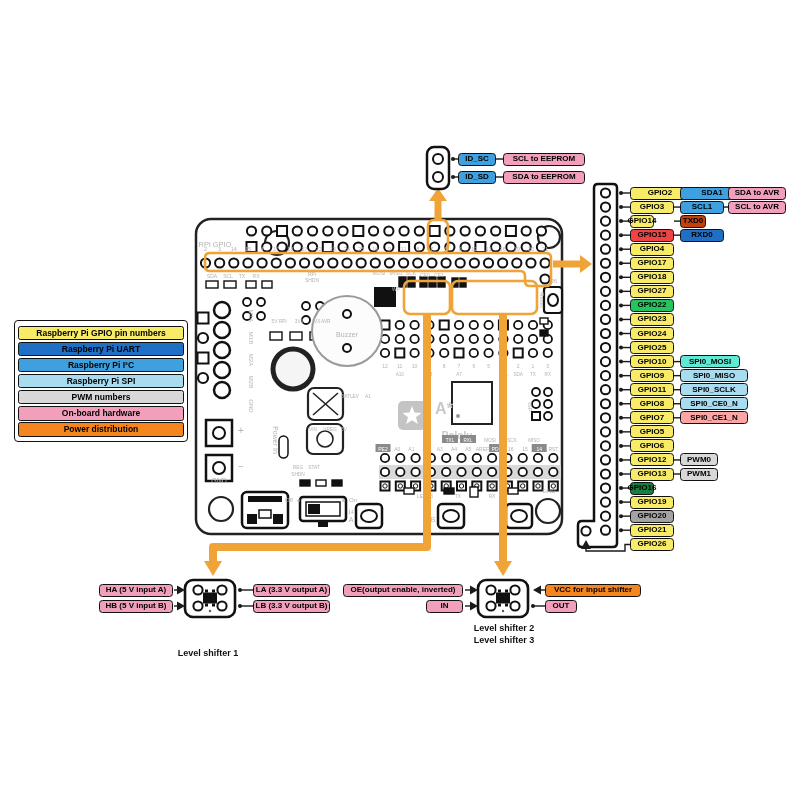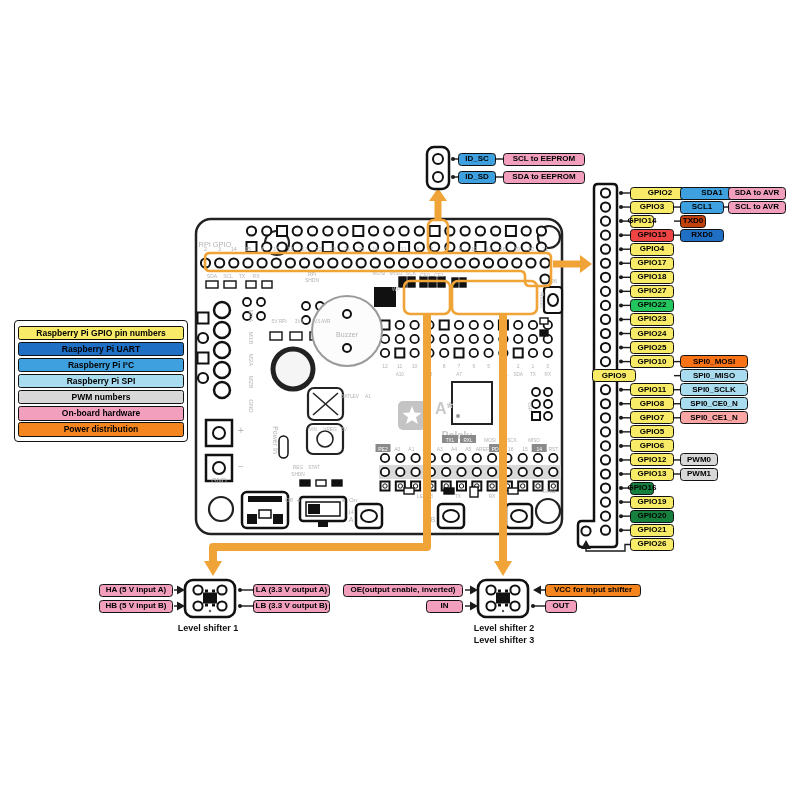--- a/index.html
+++ b/index.html
@@ -600,50 +600,50 @@
       <div class="tag" style="left:680px;top:228.7px;width:44px;background:#1F6FC5">RXD0</div>
       <div class="tag" style="left:630px;top:242.7px;width:44px;background:#F7EB67">GPIO4</div>
       <div class="tag" style="left:630px;top:256.8px;width:44px;background:#F7EB67">GPIO17</div>
       <div class="tag" style="left:630px;top:270.8px;width:44px;background:#F7EB67">GPIO18</div>
       <div class="tag" style="left:630px;top:284.9px;width:44px;background:#F7EB67">GPIO27</div>
       <div class="tag" style="left:630px;top:298.9px;width:44px;background:#22c55e">GPIO22</div>
       <div class="tag" style="left:630px;top:312.9px;width:44px;background:#F7EB67">GPIO23</div>
       <div class="tag" style="left:630px;top:327.0px;width:44px;background:#F7EB67">GPIO24</div>
       <div class="tag" style="left:630px;top:341.1px;width:44px;background:#F7EB67">GPIO25</div>
       <div class="tag" style="left:630px;top:355.1px;width:44px;background:#F7EB67">GPIO10</div>
-      <div class="tag" style="left:680px;top:355.1px;width:68px;background:#f97316">SPI0_MOSI</div>
-      <div class="tag" style="left:592px;top:369.1px;width:44px;background:#F7EB67">GPIO9</div>
+      <div class="tag" style="left:680px;top:355.1px;width:60px;background:#5eead4">SPI0_MOSI</div>
+      <div class="tag" style="left:630px;top:369.1px;width:44px;background:#F7EB67">GPIO9</div>
       <div class="tag" style="left:680px;top:369.1px;width:68px;background:#AADCEF">SPI0_MISO</div>
       <div class="tag" style="left:630px;top:383.2px;width:44px;background:#F7EB67">GPIO11</div>
       <div class="tag" style="left:680px;top:383.2px;width:68px;background:#AADCEF">SPI0_SCLK</div>
       <div class="tag" style="left:630px;top:397.3px;width:44px;background:#F7EB67">GPIO8</div>
       <div class="tag" style="left:680px;top:397.3px;width:68px;background:#AADCEF">SPI0_CE0_N</div>
       <div class="tag" style="left:630px;top:411.3px;width:44px;background:#F7EB67">GPIO7</div>
       <div class="tag" style="left:680px;top:411.3px;width:68px;background:#fca5a5">SPI0_CE1_N</div>
       <div class="tag" style="left:630px;top:425.4px;width:44px;background:#F7EB67">GPIO5</div>
       <div class="tag" style="left:630px;top:439.4px;width:44px;background:#F7EB67">GPIO6</div>
       <div class="tag" style="left:630px;top:453.4px;width:44px;background:#F7EB67">GPIO12</div>
       <div class="tag" style="left:680px;top:453.4px;width:38px;background:#D8D8D8">PWM0</div>
       <div class="tag" style="left:630px;top:467.5px;width:44px;background:#F7EB67">GPIO13</div>
       <div class="tag" style="left:680px;top:467.5px;width:38px;background:#D8D8D8">PWM1</div>
       <div class="tag" style="left:630px;top:481.6px;width:24px;background:#15803d">GPIO16</div>
       <div class="tag" style="left:630px;top:495.6px;width:44px;background:#F7EB67">GPIO19</div>
-      <div class="tag" style="left:630px;top:509.7px;width:44px;background:#15803d">GPIO20</div>
+      <div class="tag" style="left:630px;top:509.7px;width:44px;background:#a3a3a3">GPIO20</div>
       <div class="tag" style="left:630px;top:523.7px;width:44px;background:#F7EB67">GPIO21</div>
       <div class="tag" style="left:630px;top:537.8px;width:44px;background:#F7EB67">GPIO26</div>
       <div class="tag" style="left:458px;top:152.5px;width:38px;background:#3FA0DF">ID_SC</div>
       <div class="tag" style="left:503px;top:152.5px;width:82px;background:#F19FBD">SCL to EEPROM</div>
       <div class="tag" style="left:458px;top:170.5px;width:38px;background:#3FA0DF">ID_SD</div>
       <div class="tag" style="left:503px;top:170.5px;width:82px;background:#F19FBD">SDA to EEPROM</div>
       <div class="tag" style="left:99px;top:583.5px;width:74px;background:#F19FBD">HA (5 V input A)</div>
       <div class="tag" style="left:99px;top:599.5px;width:74px;background:#F19FBD">HB (5 V input B)</div>
       <div class="tag" style="left:253px;top:583.5px;width:77px;background:#F19FBD">LA (3.3 V output A)</div>
       <div class="tag" style="left:253px;top:599.5px;width:77px;background:#F19FBD">LB (3.3 V output B)</div>
       <div class="tag" style="left:343px;top:583.5px;width:120px;background:#F19FBD"><span class="ov">OE</span> (output enable, inverted)</div>
       <div class="tag" style="left:426px;top:599.5px;width:37px;background:#F19FBD">IN</div>
       <div class="tag" style="left:545px;top:583.5px;width:96px;background:#F5851F">VCC for input shifter</div>
       <div class="tag" style="left:545px;top:599.5px;width:32px;background:#F19FBD">OUT</div>
     </div>
 
-  <div class="cap" style="left:147px;top:623px;width:122px">Level shifter 1</div>
+  <div class="cap" style="left:147px;top:648px;width:122px">Level shifter 1</div>
   <div class="cap" style="left:443px;top:623px;width:122px">Level shifter 2</div>
   <div class="cap" style="left:443px;top:635px;width:122px">Level shifter 3</div>
 </div>
 
 </body></html>

